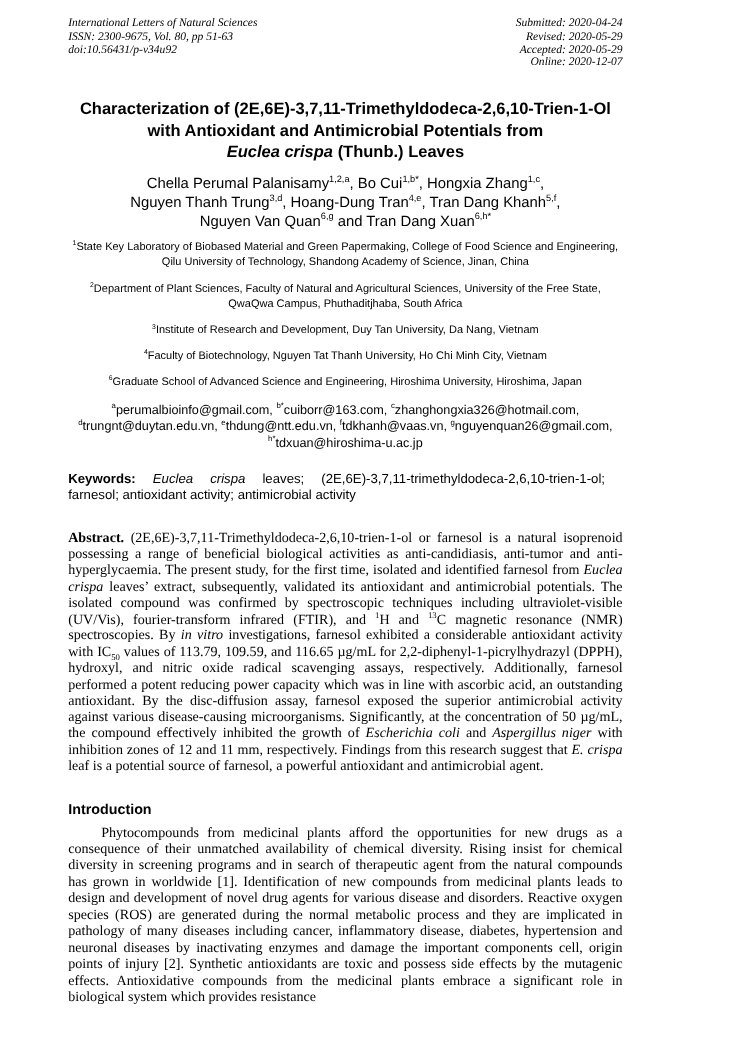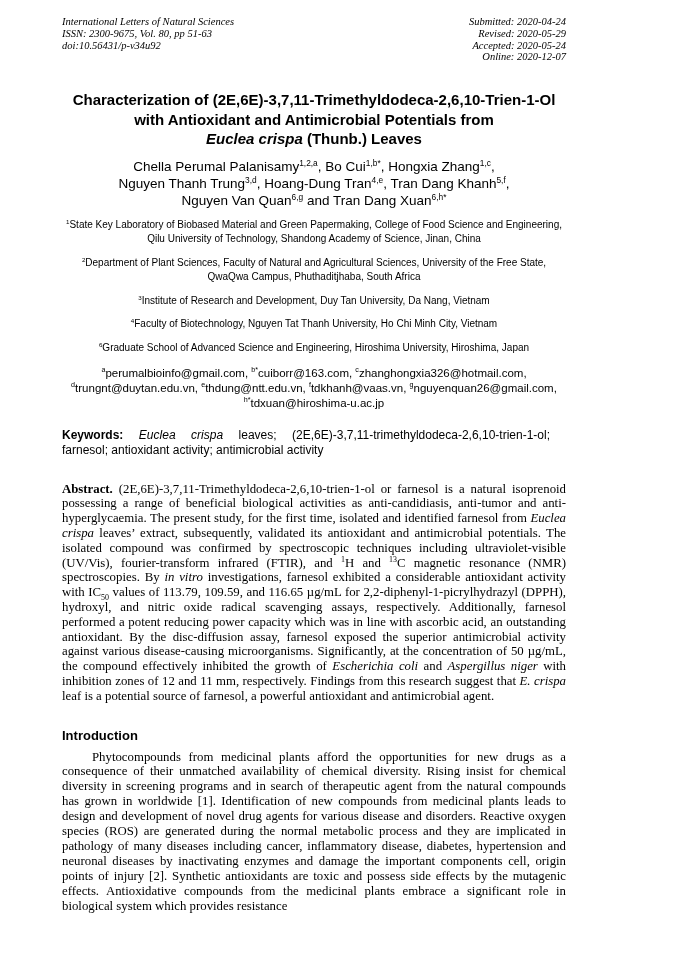--- a/index.html
+++ b/index.html
@@ -90,21 +90,21 @@
 
   <div class="pub-header">
     <div class="pub-left">
       <div>International Letters of Natural Sciences</div>
       <div>ISSN: 2300-9675, Vol. 80, pp 51-63</div>
       <div>doi:10.56431/p-v34u92</div>
     </div>
     <div class="pub-right">
       <div>Submitted: 2020-04-24</div>
       <div>Revised: 2020-05-29</div>
-      <div>Accepted: 2020-05-24</div>
+      <div>Accepted: 2020-05-29</div>
       <div>Online: 2020-12-07</div>
     </div>
   </div>
 
   <h1 class="title">Characterization of (2E,6E)-3,7,11-Trimethyldodeca-2,6,10-Trien-1-Ol<br>with Antioxidant and Antimicrobial Potentials from<br><span class="i">Euclea crispa</span> (Thunb.) Leaves</h1>
 
   <p class="authors">Chella Perumal Palanisamy<sup>1,2,a</sup>, Bo Cui<sup>1,b*</sup>, Hongxia Zhang<sup>1,c</sup>,<br>Nguyen Thanh Trung<sup>3,d</sup>, Hoang-Dung Tran<sup>4,e</sup>, Tran Dang Khanh<sup>5,f</sup>,<br>Nguyen Van Quan<sup>6,g</sup> and Tran Dang Xuan<sup>6,h*</sup></p>
 
   <p class="affil"><sup>1</sup>State Key Laboratory of Biobased Material and Green Papermaking, College of Food Science and Engineering, Qilu University of Technology, Shandong Academy of Science, Jinan, China</p>
   <p class="affil"><sup>2</sup>Department of Plant Sciences, Faculty of Natural and Agricultural Sciences, University of the Free State, QwaQwa Campus, Phuthaditjhaba, South Africa</p>

